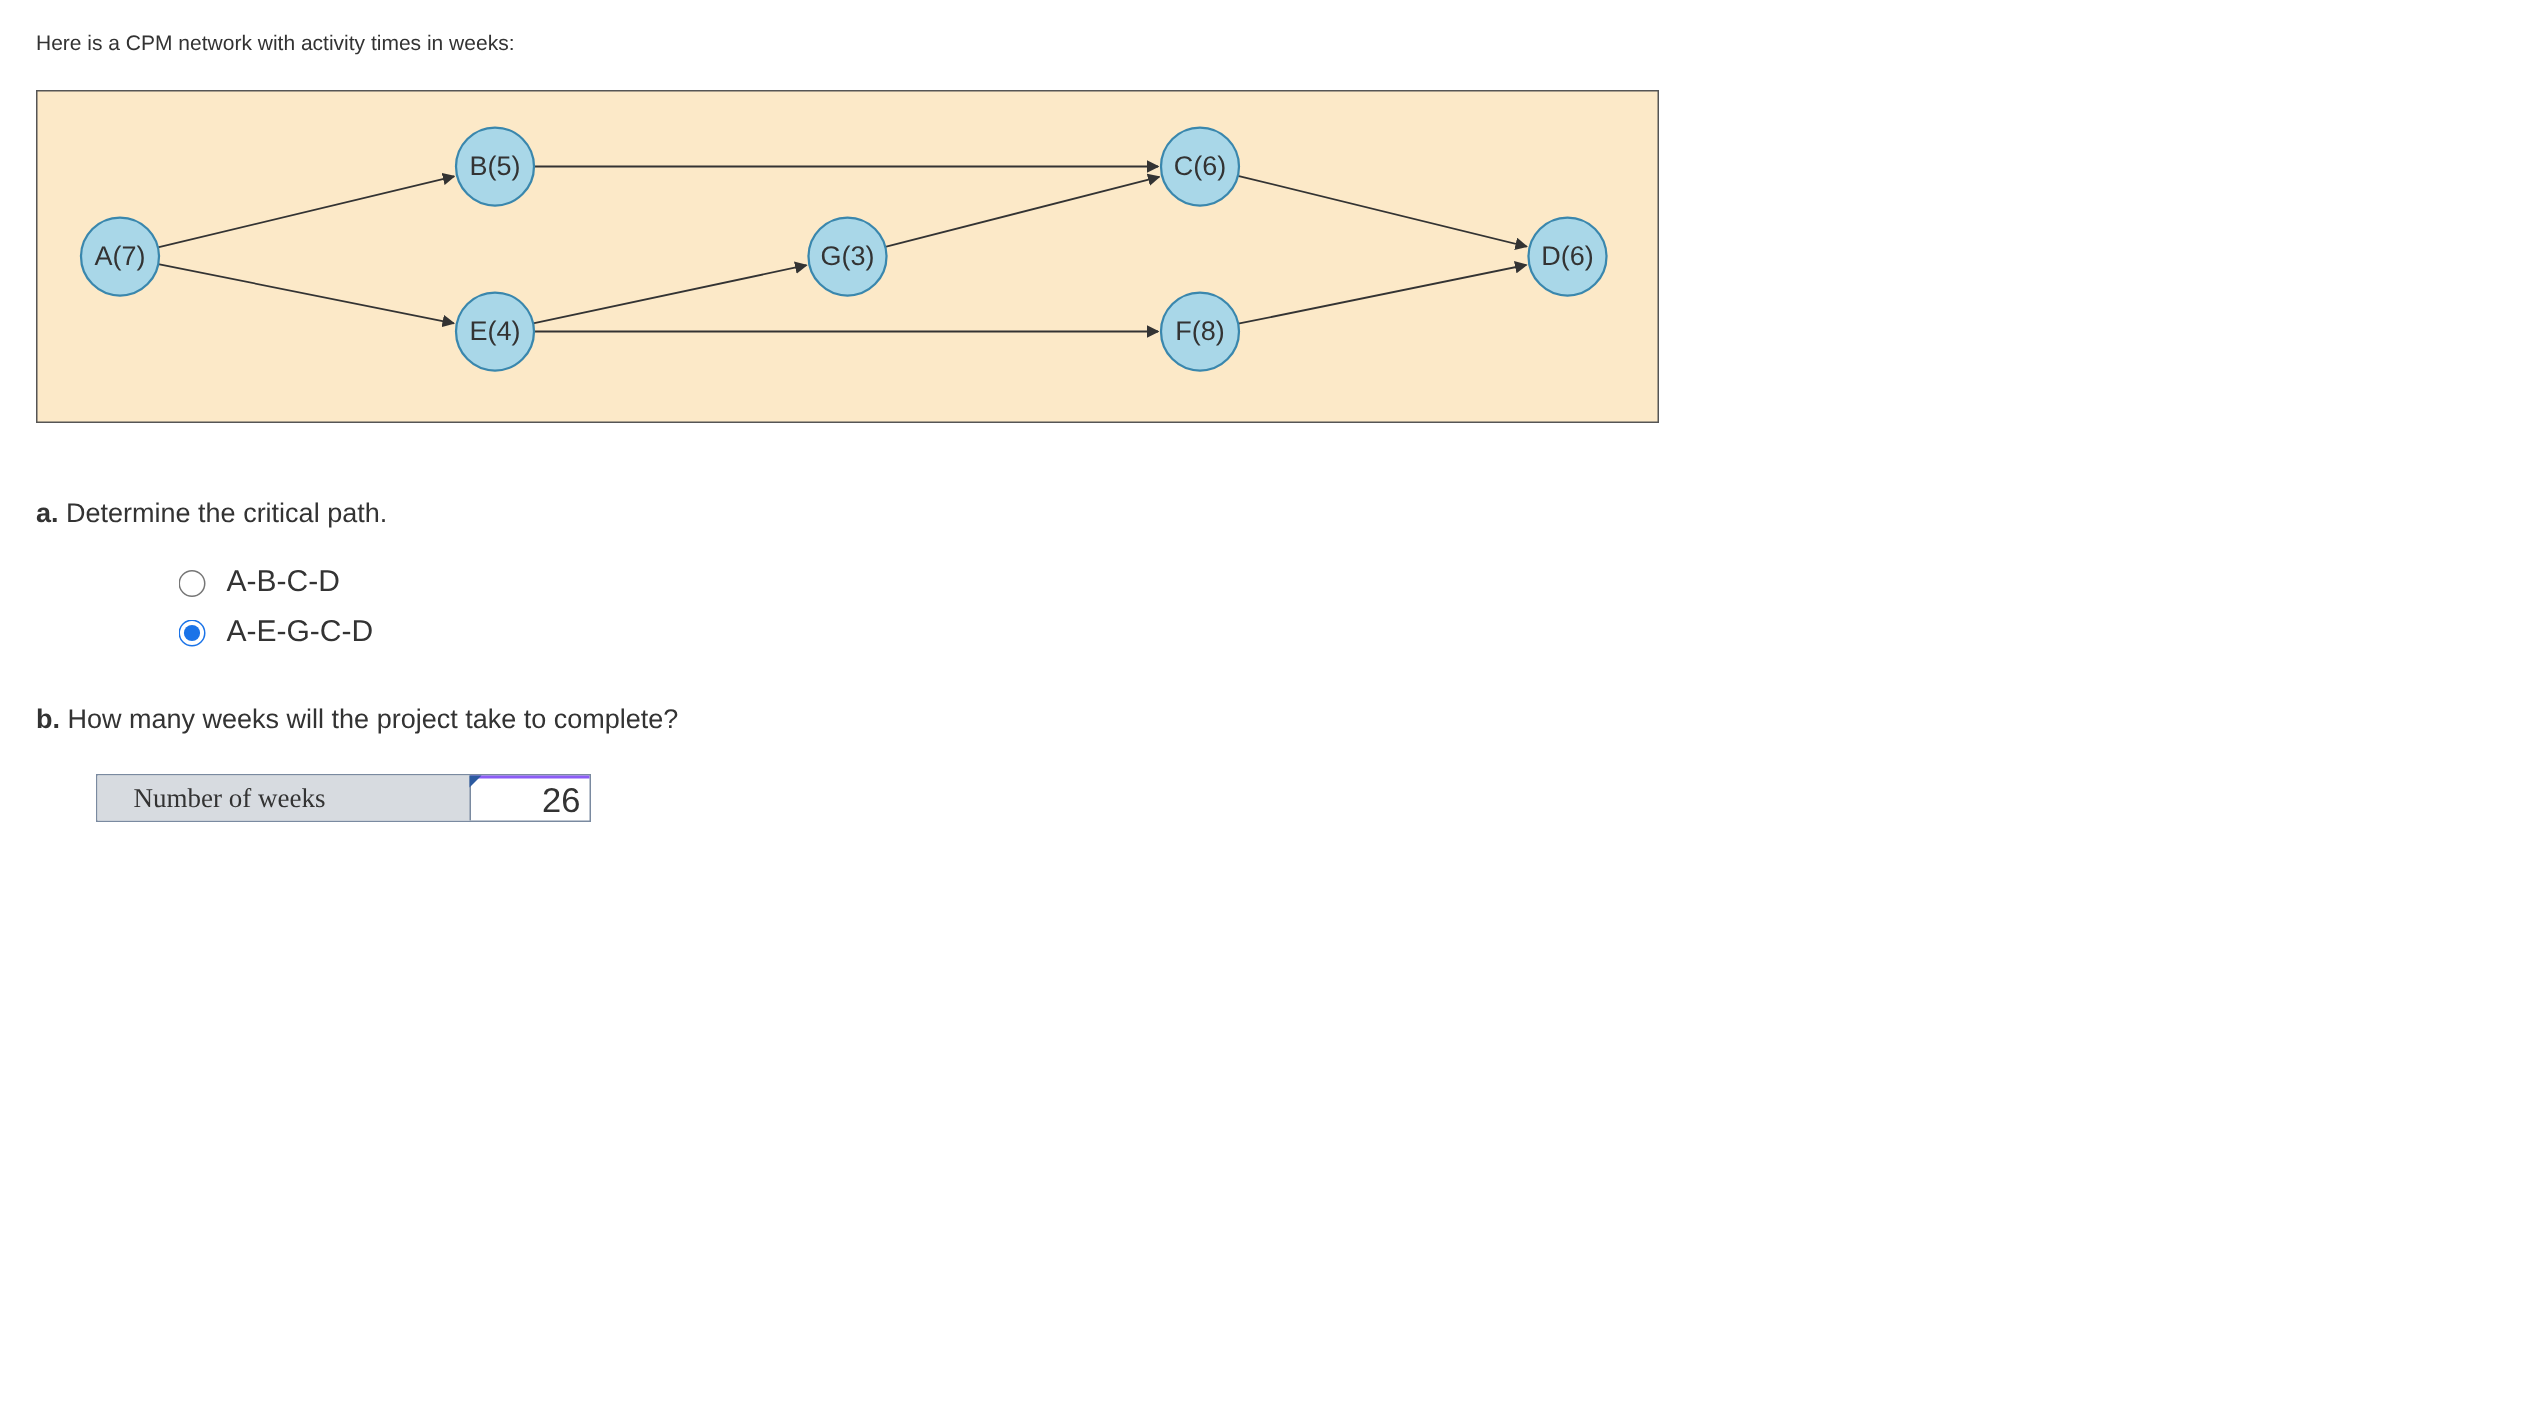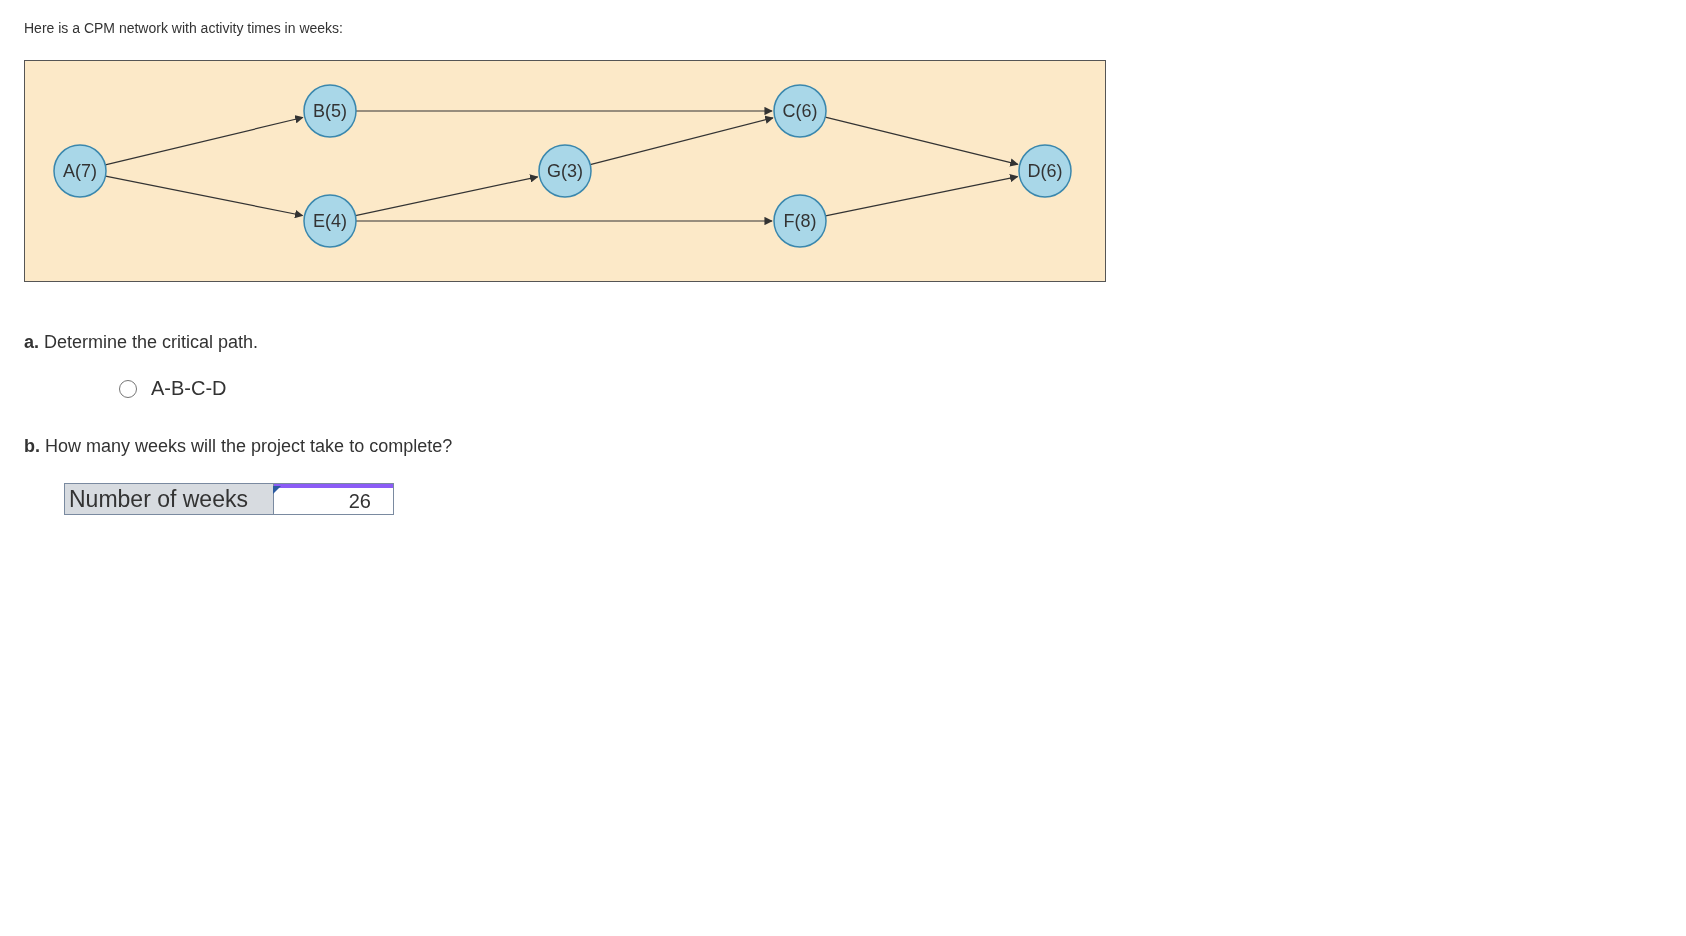--- a/index.html
+++ b/index.html
@@ -75,36 +75,37 @@
     align-items: stretch;
     margin-left: 40px;
     margin-top: 26px;
     border: 1px solid #7a8aa0;
     width: 330px;
     height: 32px;
     box-sizing: border-box;
   }
   .answer-label {
     background: #d7dbe0;
-    padding: 3px 4px;
-    font-size: 23px;
+    padding: 3px 24px;
+    font-size: 18px;
     flex: 0 0 200px;
     border-right: 1px solid #7a8aa0;
     display: flex;
     align-items: center;
+    font-family: Liberation Serif, serif;
   }
   .answer-value {
     flex: 1;
-    padding: 2px 22px;
-    font-size: 20px;
+    padding: 2px 6px;
+    font-size: 23px;
     display: flex;
     align-items: center;
     justify-content: flex-end;
     position: relative;
-    border-top: 4px solid #8b5cf6;
+    border-top: 2px solid #8b5cf6;
   }
   .answer-value::before {
     content: "";
     position: absolute;
     top: -2px;
     left: -1px;
     width: 0;
     height: 0;
     border-top: 8px solid #2c5aa0;
     border-right: 8px solid transparent;
@@ -168,20 +169,24 @@
 <div class="question-block">
   <div class="qtext">
     <strong>a.</strong>
     <span>Determine the critical path.</span>
   </div>
   <div class="radio-group" id="options-a">
       <label class="radio-row">
         <input type="radio" name="qa" style="">
         <span>A-B-C-D</span>
       </label>
+      <label class="radio-row">
+        <input type="radio" name="qa" checked="" style="">
+        <span>A-E-G-C-D</span>
+      </label>
     </div>
 </div>
 
 <div class="question-block">
   <div class="qtext">
     <strong>b.</strong>
     <span>How many weeks will the project take to complete?</span>
   </div>
   <div class="answer-row">
     <div class="answer-label">Number of weeks</div>

